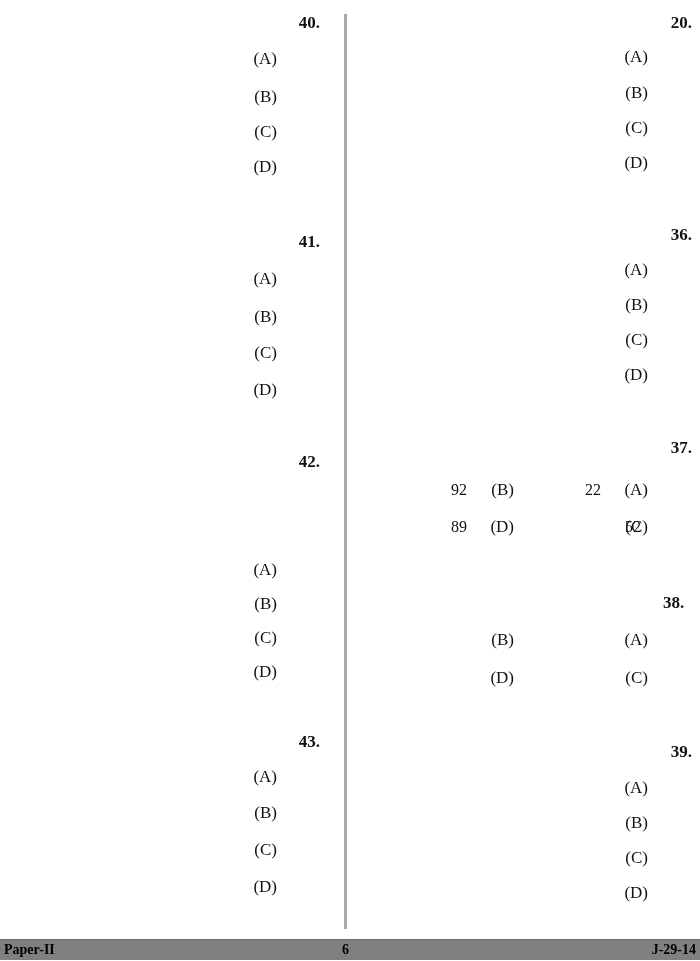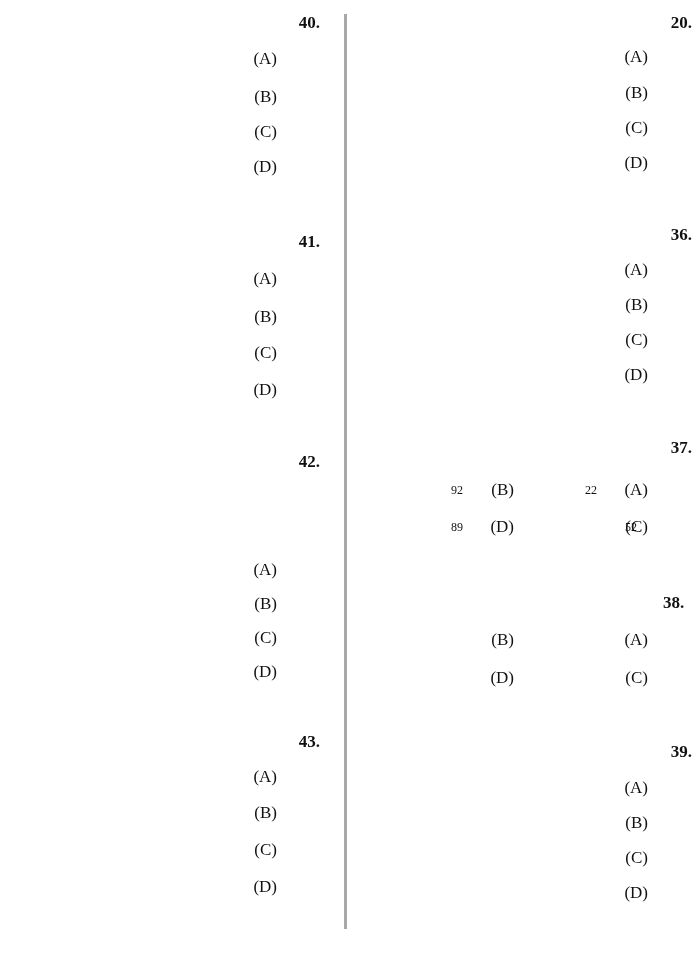--- a/index.html
+++ b/index.html
@@ -23,21 +23,21 @@
     position: absolute; height: 30px; line-height: 30px; white-space: nowrap;
   }
   .optlabel {
     position: absolute; font-family: "Liberation Serif", serif; font-size: 17px;
     text-align: right; direction: ltr; width: 34px;
   }
   .opttext {
     position: absolute; direction: rtl; text-align: right; font-size: 16px;
   }
   .num {
-    font-family: "Liberation Serif", serif; font-size: 12px;
+    font-family: "Liberation Serif", serif; font-size: 16px;
   }
   .footer {
     position: absolute; left: 0; top: 939px; width: 700px; height: 20px;
     background: #808080; border-top: 1px solid #6a6a6a;
     font-family: "Liberation Serif", serif; font-weight: bold; font-size: 14px;
     color: #000;
   }
   .footer span { position: absolute; top: 1px; line-height: 18px; }
 </style>
 </head>
@@ -197,14 +197,19 @@
         <span class="optlabel" style="left:243px; top:798px;">(B)</span>
       </div>
     <div class="opt">
         <span class="optlabel" style="left:243px; top:835px;">(C)</span>
       </div>
     <div class="opt">
         <span class="optlabel" style="left:243px; top:872px;">(D)</span>
       </div>
   </div>
 
+  <div class="footer">
+    <span style="left:4px;">Paper-II</span>
+    <span style="left:342px;">6</span>
+    <span style="right:4px;">J-29-14</span>
+  </div>
 
 </div>
 
 </body></html>

